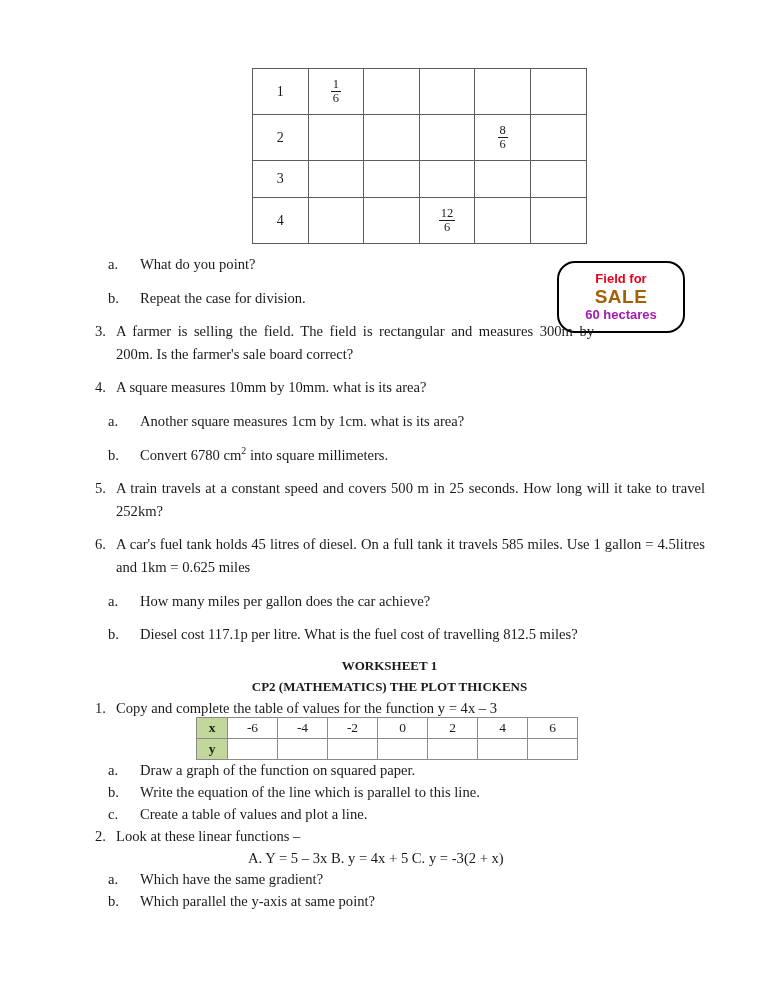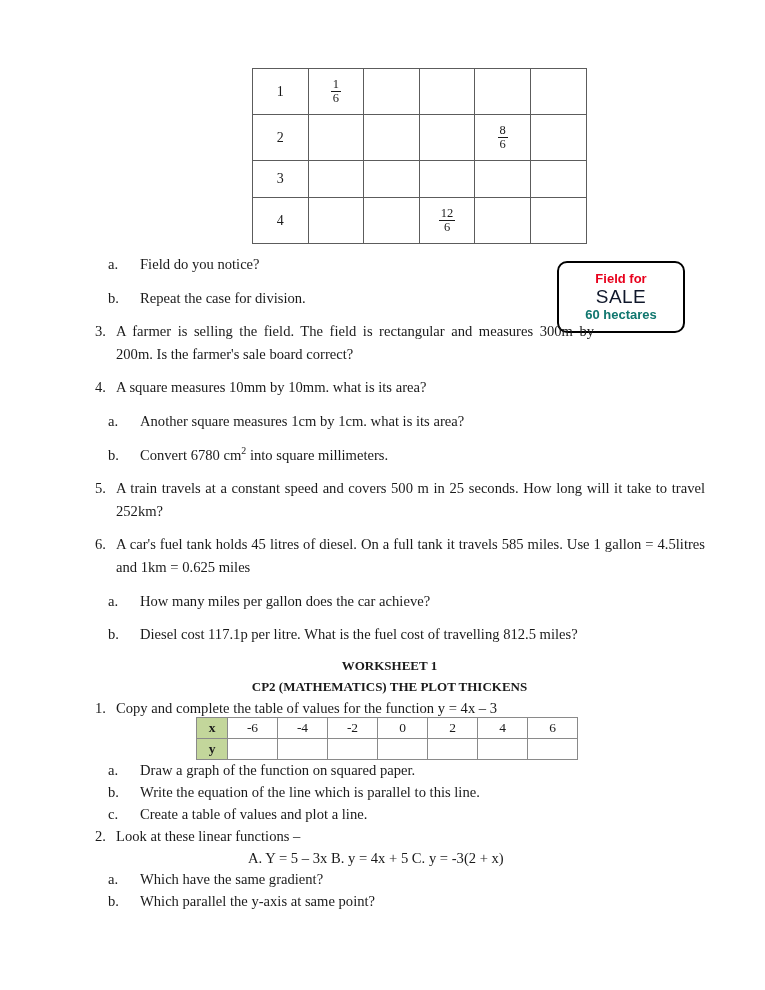--- a/index.html
+++ b/index.html
@@ -99,45 +99,45 @@
   sup { font-size: 0.68em; vertical-align: super; line-height: 0; }
 
   
   .sale-sign {
     position: absolute;
     left: 557px;
     top: 261px;
     width: 128px;
     height: 72px;
     border: 2px solid #000000;
-    border-radius: 10px;
+    border-radius: 18px;
     background: #ffffff;
     box-sizing: border-box;
     font-family: "Liberation Sans", "DejaVu Sans", sans-serif;
     display: flex;
     flex-direction: column;
     align-items: center;
     justify-content: center;
     line-height: 1.12;
   }
   .sale-line1 {
     font-size: 13px;
     font-weight: bold;
     color: #e8001c;
   }
   .sale-line2 {
     font-size: 19px;
-    font-weight: normal;
-    color: #0f172a;
+    font-weight: bold;
+    color: #a16207;
     letter-spacing: 0.5px;
   }
   .sale-line3 {
     font-size: 13px;
     font-weight: bold;
-    color: #0f766e;
+    color: #a21caf;
   }
 
   
   .ws-heading {
     position: absolute;
     left: 7px;
     width: 765px;
     text-align: center;
     font-weight: bold;
     font-size: 13px;
@@ -250,21 +250,21 @@
   <div class="sale-sign">
     <div class="sale-line1">Field for</div>
     <div class="sale-line2">SALE</div>
     <div class="sale-line3">60 hectares</div>
   </div>
 
   <div class="qblock" style="left:80px; top:253px; width:625px;">
 
     <div class="sub-item">
       <span class="marker">a.</span>
-      <span>Field do you notice?</span>
+      <span>What do you point?</span>
     </div>
 
     <div class="sub-item">
       <span class="marker">b.</span>
       <span>Repeat the case for division.</span>
     </div>
 
     <div class="num-item justify" style="width:478px;">
       <span class="marker">3.</span>
       <span>A farmer is selling the field. The field is rectangular and measures 300m by 200m. Is the farmer's sale board correct?</span>

